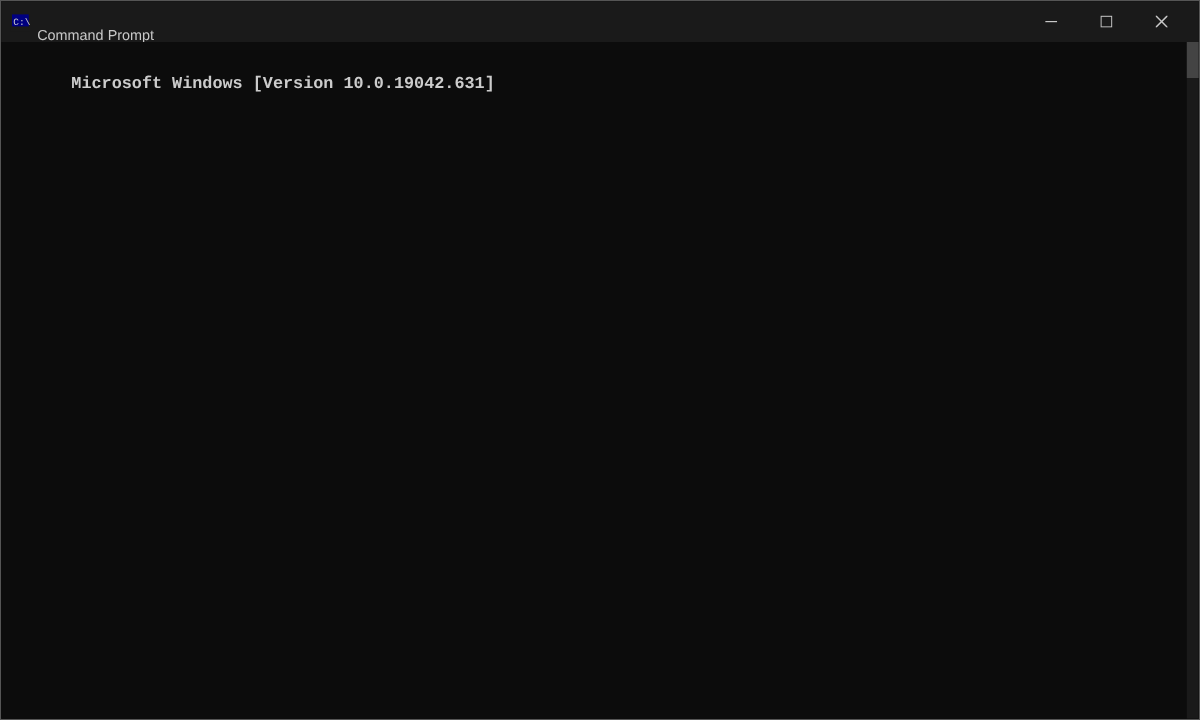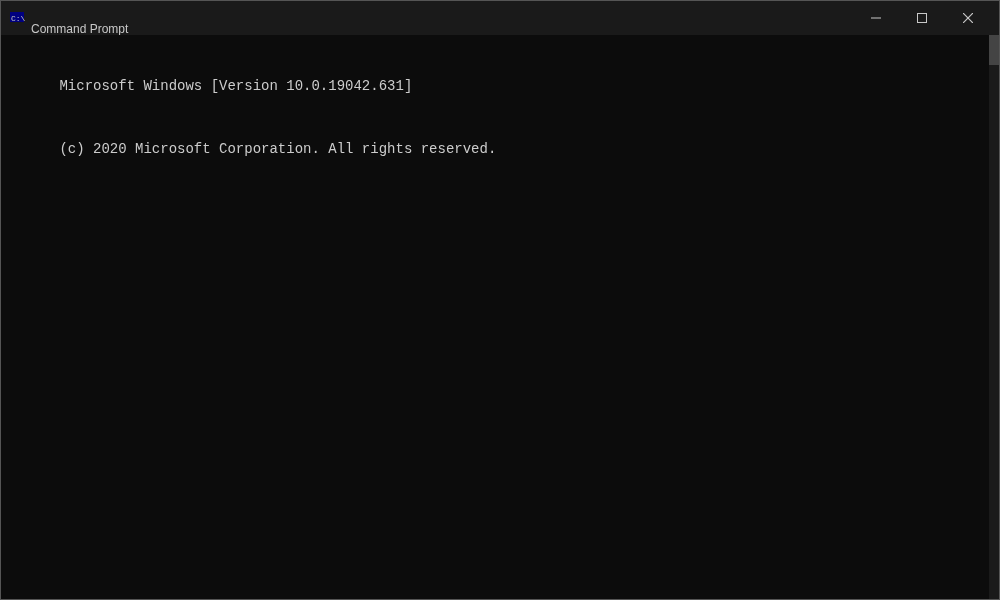--- a/index.html
+++ b/index.html
@@ -78,23 +78,24 @@
     }
 
     .titlebar-btn svg {
       width: 10px;
       height: 10px;
     }
 
     .console-body {
       flex: 1;
       background: #0c0c0c;
-      padding: 20px 8px;
+      padding: 4px 8px;
       overflow: hidden;
       position: relative;
+      font-weight: bold;
     }
 
     .console-text {
       color: #cccccc;
       font-family: 'Courier New', Courier, monospace;
       font-size: 14px;
       line-height: 1.5;
       white-space: pre;
     }
 
@@ -147,21 +148,20 @@
           <line x1="10" y1="0" x2="0" y2="10" stroke="#c8c8c8" stroke-width="1.2"></line>
         </svg>
       </button>
     </div>
   </div>
 
   <div class="console-body">
     <div class="console-text">
       <span>Microsoft Windows [Version 10.0.19042.631]</span>
       <br>
-      <span>(c) 2020 Microsoft Corporation. All rights reserved.</span>
       <br>
       <br>
       <br>
     </div>
     <div class="scrollbar">
       <div class="scrollbar-thumb"></div>
     </div>
   </div>
 
 </div>

